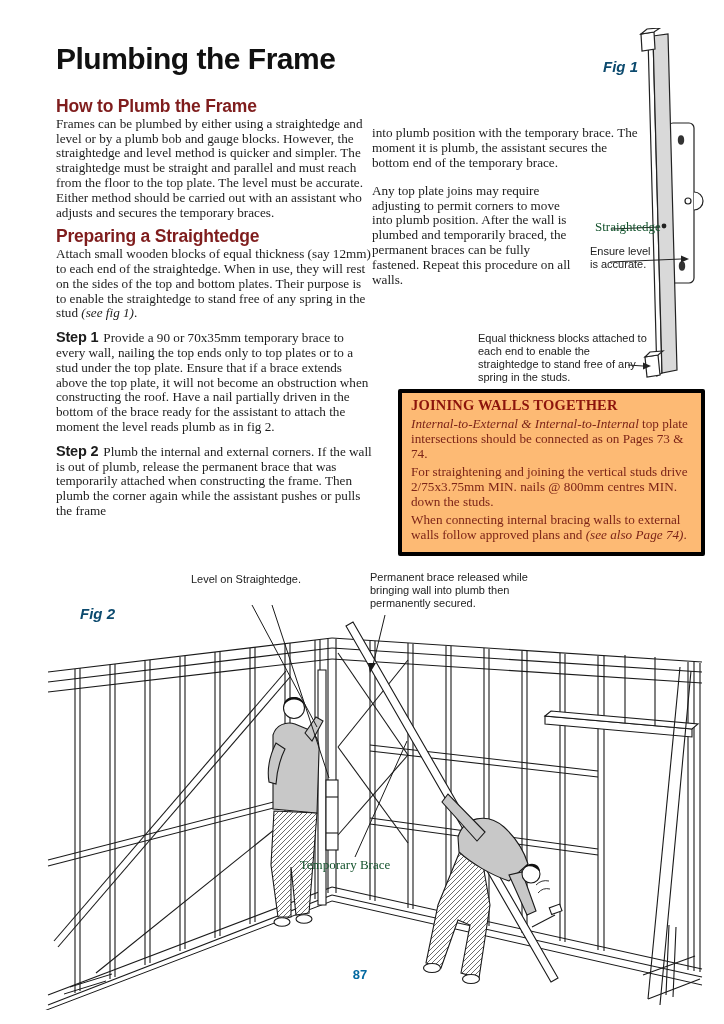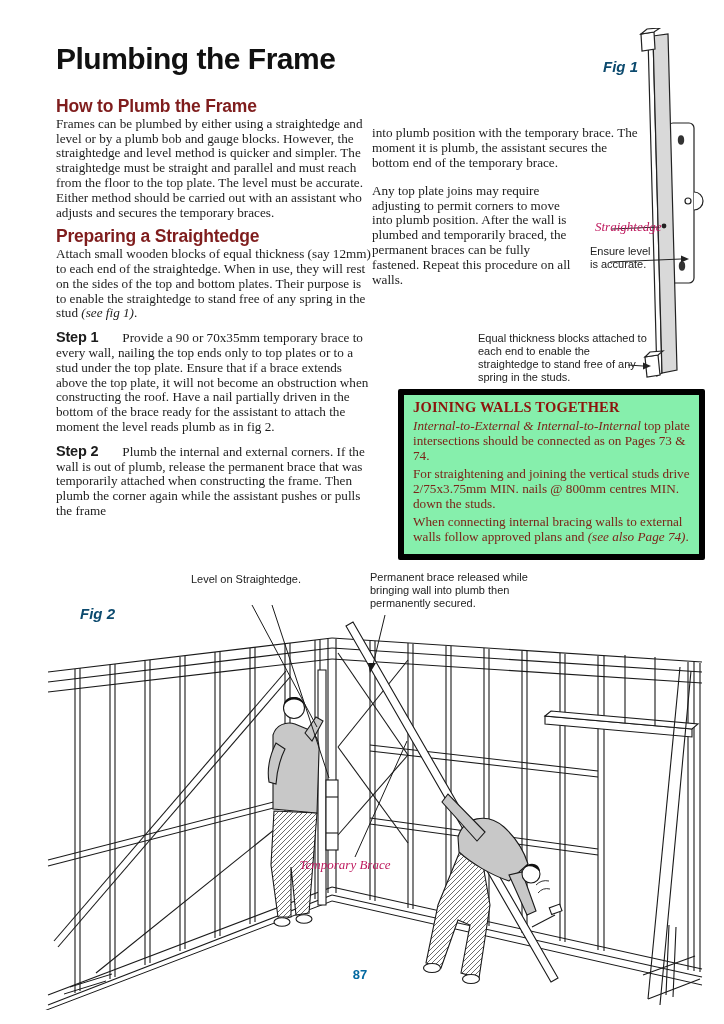--- a/index.html
+++ b/index.html
@@ -9,31 +9,31 @@
   
   .title{left:56px;top:42px;font-family:"Liberation Sans",sans-serif;font-weight:bold;
          font-size:30px;letter-spacing:-0.5px;color:#111;}
   .h2{font-family:"Liberation Sans",sans-serif;font-weight:bold;font-size:17.5px;color:#7f1d1d;
       letter-spacing:-0.2px;margin:0 0 3px 0;}
   .body{font-size:13.2px;line-height:14.8px;text-align:left;}
   .leftcol{left:56px;top:99px;width:316px;}
   .leftcol p{margin:0 0 0 0;}
   .mt{margin-top:9px !important;}
   .steplabel{font-family:"Liberation Sans",sans-serif;font-weight:bold;font-size:14.5px;
-             letter-spacing:-0.2px;padding-right:24px;}
+             letter-spacing:-0.2px;padding-right:5px;}
   .rightcol{left:372px;top:113px;width:268px;}
   .rc-p2{width:207px;margin-top:9px;}
   .it{font-style:italic;}
   
   .slabel{font-family:"Liberation Sans",sans-serif;font-size:11px;line-height:13px;color:#222;}
-  .script{font-family:"Liberation Serif",serif;font-style:italic;font-size:13px;color:#be185d;}
+  .script{font-family:"Liberation Serif",serif;font-size:13px;color:#14532d;}
   .figlabel{font-family:"Liberation Sans",sans-serif;font-style:italic;font-weight:bold;
             font-size:15px;color:#0c4a6e;margin-top:20px;}
   
-  .jbox{left:398px;top:389px;width:307px;background:#86efac;border:6px solid #000000;
+  .jbox{left:398px;top:389px;width:307px;background:#fdba74;border:4px solid #000000;
         border-radius:2px;padding:4px 9px 7px 9px;box-sizing:border-box;}
   .jbox-title{font-family:"Liberation Serif",serif;font-weight:bold;font-size:14.5px;
               color:#8c140c;letter-spacing:0.2px;margin:0 0 2px 0;}
   .jbox p{margin:0 0 3px 0;font-size:13.2px;line-height:15px;color:#7c2418;}
   .pagenum{left:340px;top:967px;width:40px;text-align:center;
            font-family:"Liberation Sans",sans-serif;font-weight:bold;font-size:13px;color:#0369a1;}
   .center{text-align:center;}
   svg{display:block;}
 </style>
 </head>

